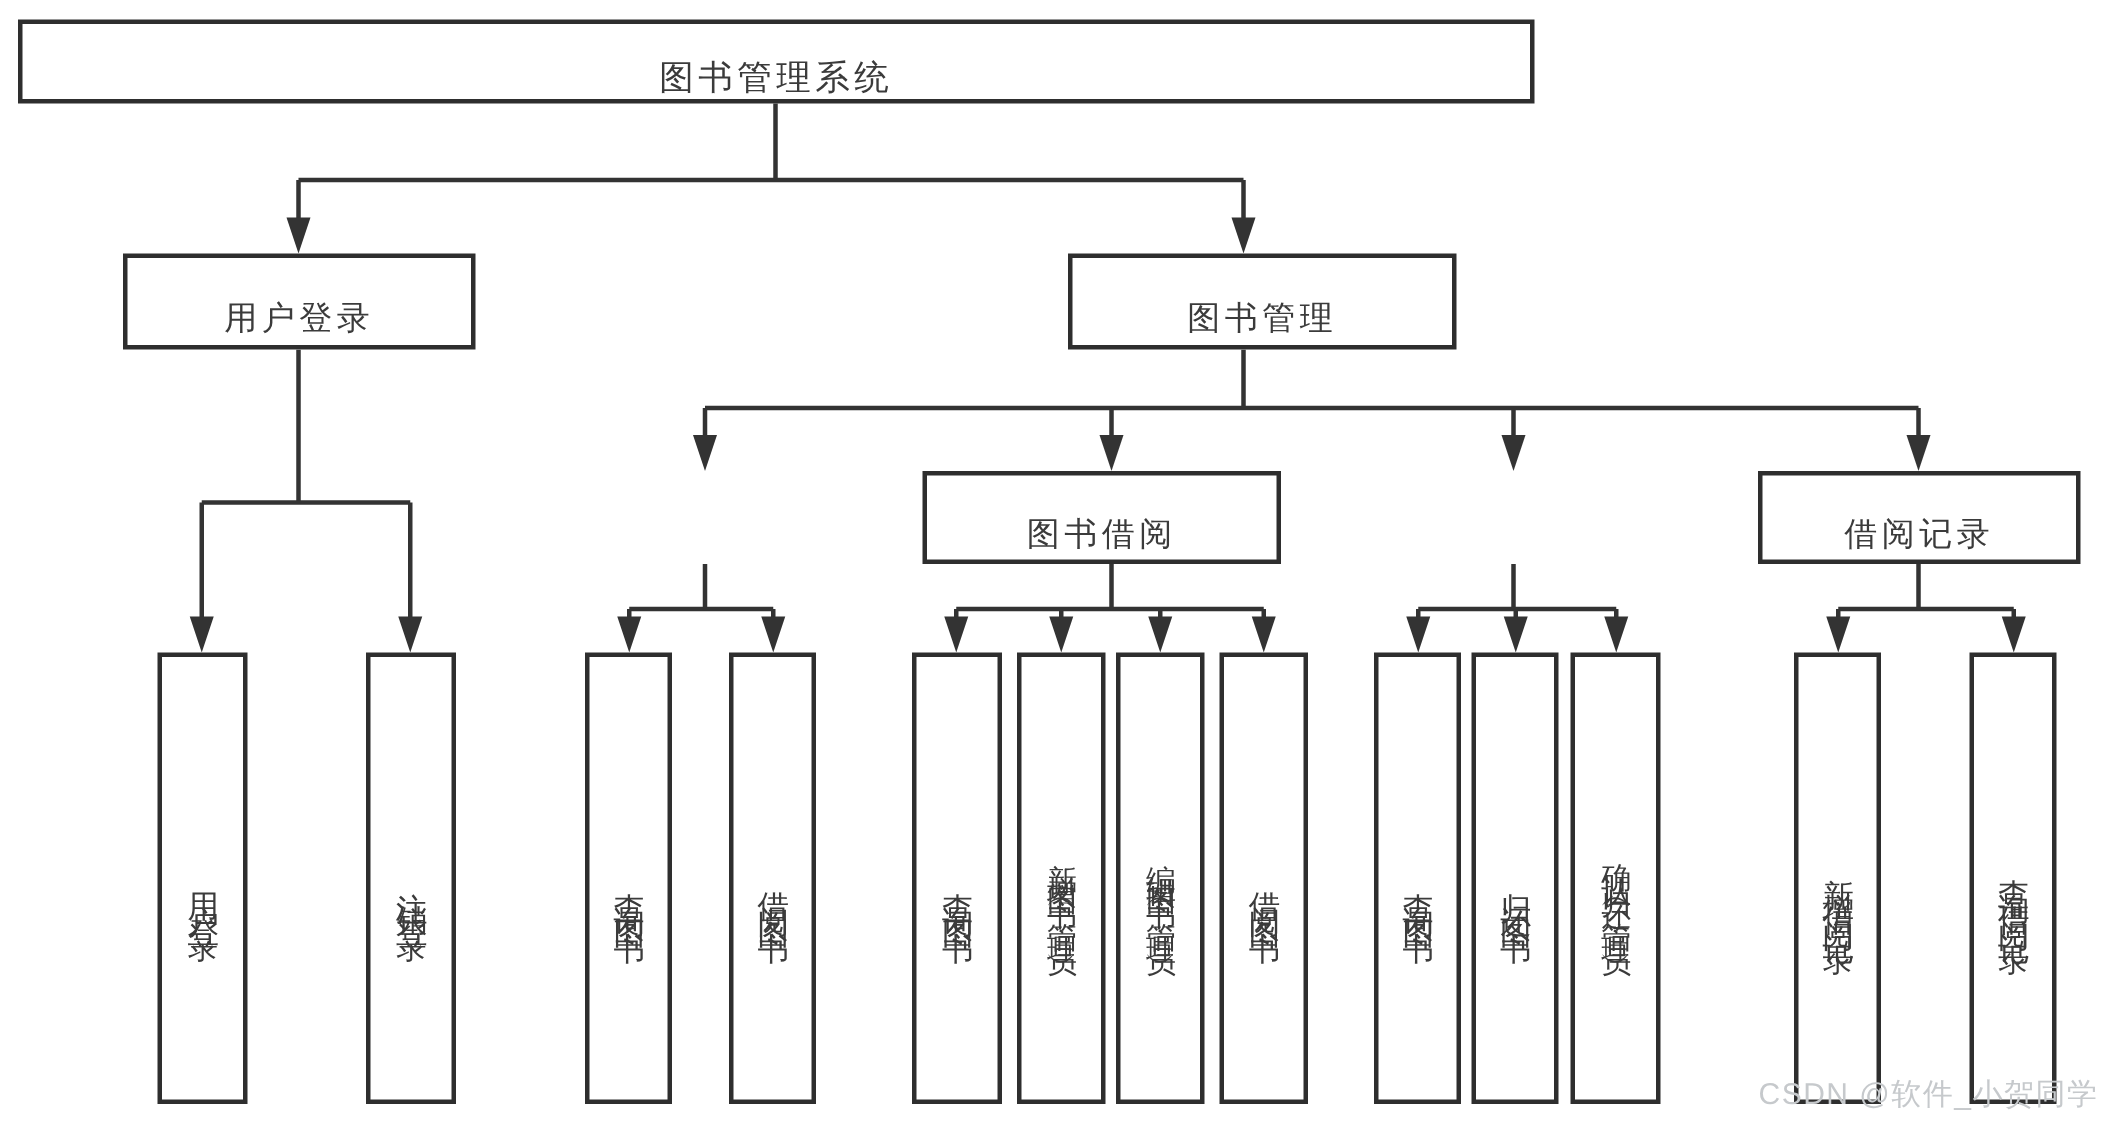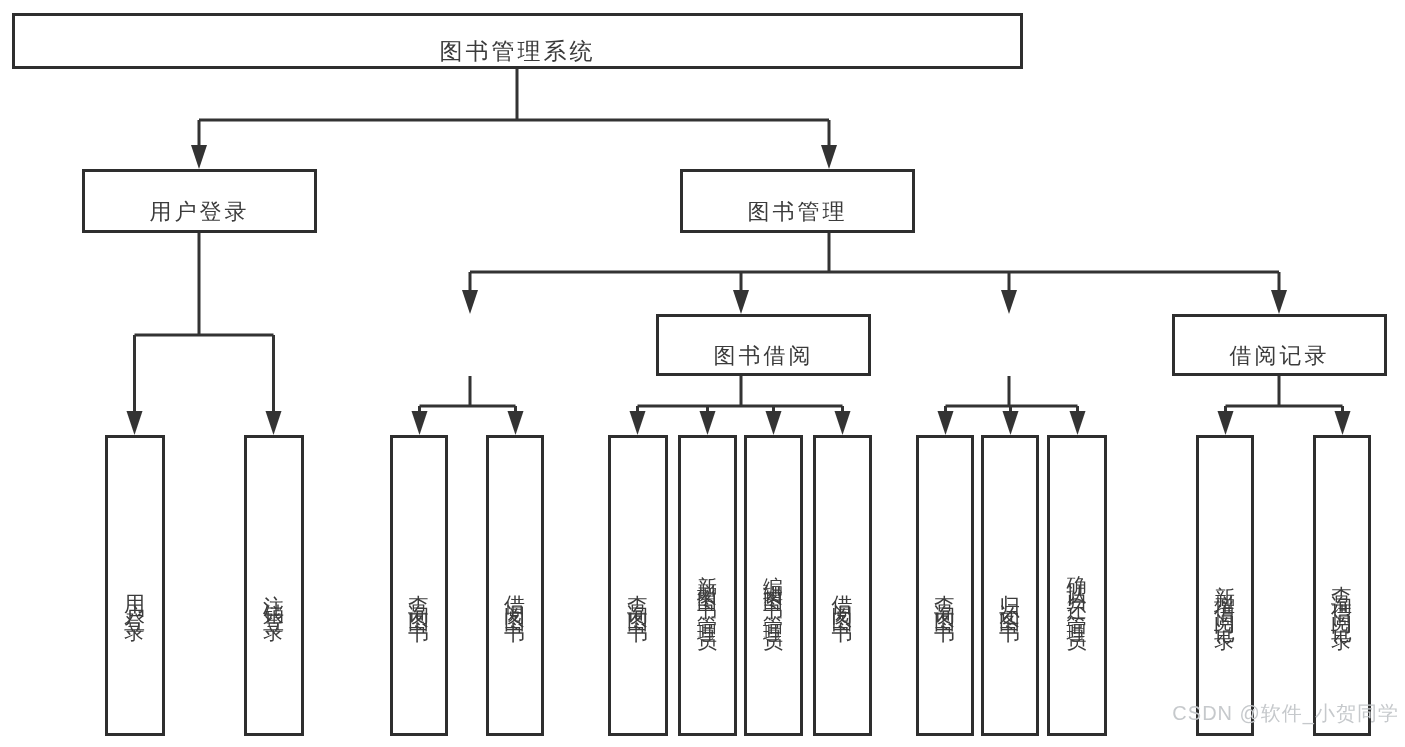--- a/index.html
+++ b/index.html
@@ -19,21 +19,21 @@
   .node .lbl { white-space: nowrap; margin-top: 21px; }
   .hnode .lbl { font-size: 22px; letter-spacing: 3px; }
   .root  .lbl { font-size: 23px; letter-spacing: 3px; }
   .leaf .lbl {
     writing-mode: vertical-rl; text-orientation: mixed;
     font-size: 21px; letter-spacing: 9px; line-height: 1;
     white-space: normal;
   }
   .leaf-long .lbl { letter-spacing: 8px; font-size: 20px; }
   .watermark {
-    position: absolute; right: 6px; bottom: 20px;
+    position: absolute; right: 6px; bottom: 4px;
     font-size: 20px; color: #c6c9cc; letter-spacing: 1px;
     z-index: 3; pointer-events: none;
   }
 </style>
 </head>
 <body>
 
 <div class="stage">
 
   <svg class="wires" viewBox="0 0 1405 747" xmlns="http://www.w3.org/2000/svg" aria-hidden="true">
@@ -68,25 +68,25 @@
     </g>
   </svg>
 
   <div class="node root" style="left:12px;top:13px;width:1011px;height:56px">
     <span class="lbl">图书管理系统</span>
   </div>
 
   <div class="node hnode" style="left:82px;top:169px;width:235px;height:64px">
     <span class="lbl">用户登录</span>
   </div>
-  <div class="node hnode" style="left:680px;top:169px;width:235px;height:64px">
+  <div class="node hnode" style="left:712px;top:169px;width:259px;height:64px">
     <span class="lbl">图书管理</span>
   </div>
 
-  <div class="node hnode" style="left:656px;top:314px;width:215px;height:62px">
+  <div class="node hnode" style="left:615px;top:314px;width:239px;height:62px">
     <span class="lbl">图书借阅</span>
   </div>
   <div class="node hnode" style="left:1172px;top:314px;width:215px;height:62px">
     <span class="lbl">借阅记录</span>
   </div>
 
   <div class="node leaf" style="left:105px;top:435px;width:60px;height:301px">
     <span class="lbl">用户登录</span>
   </div>
   <div class="node leaf" style="left:244px;top:435px;width:60px;height:301px">

